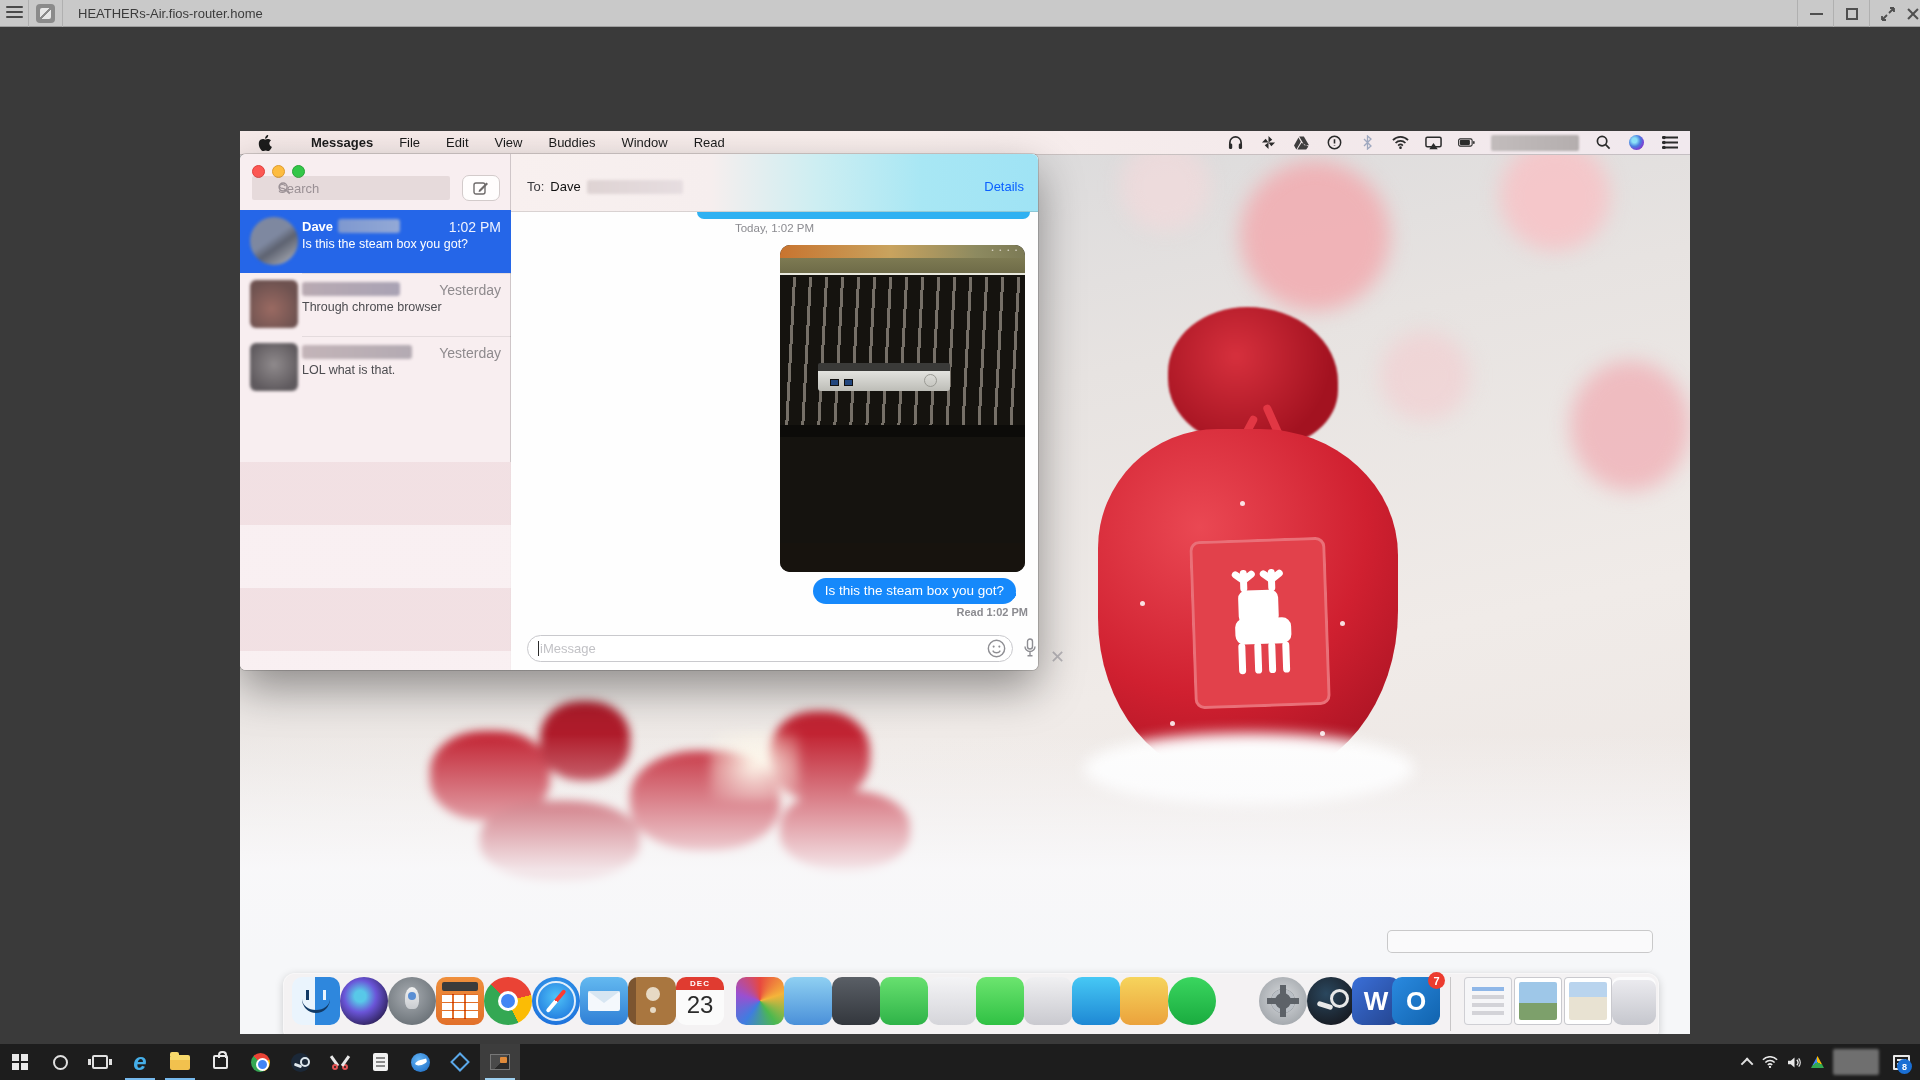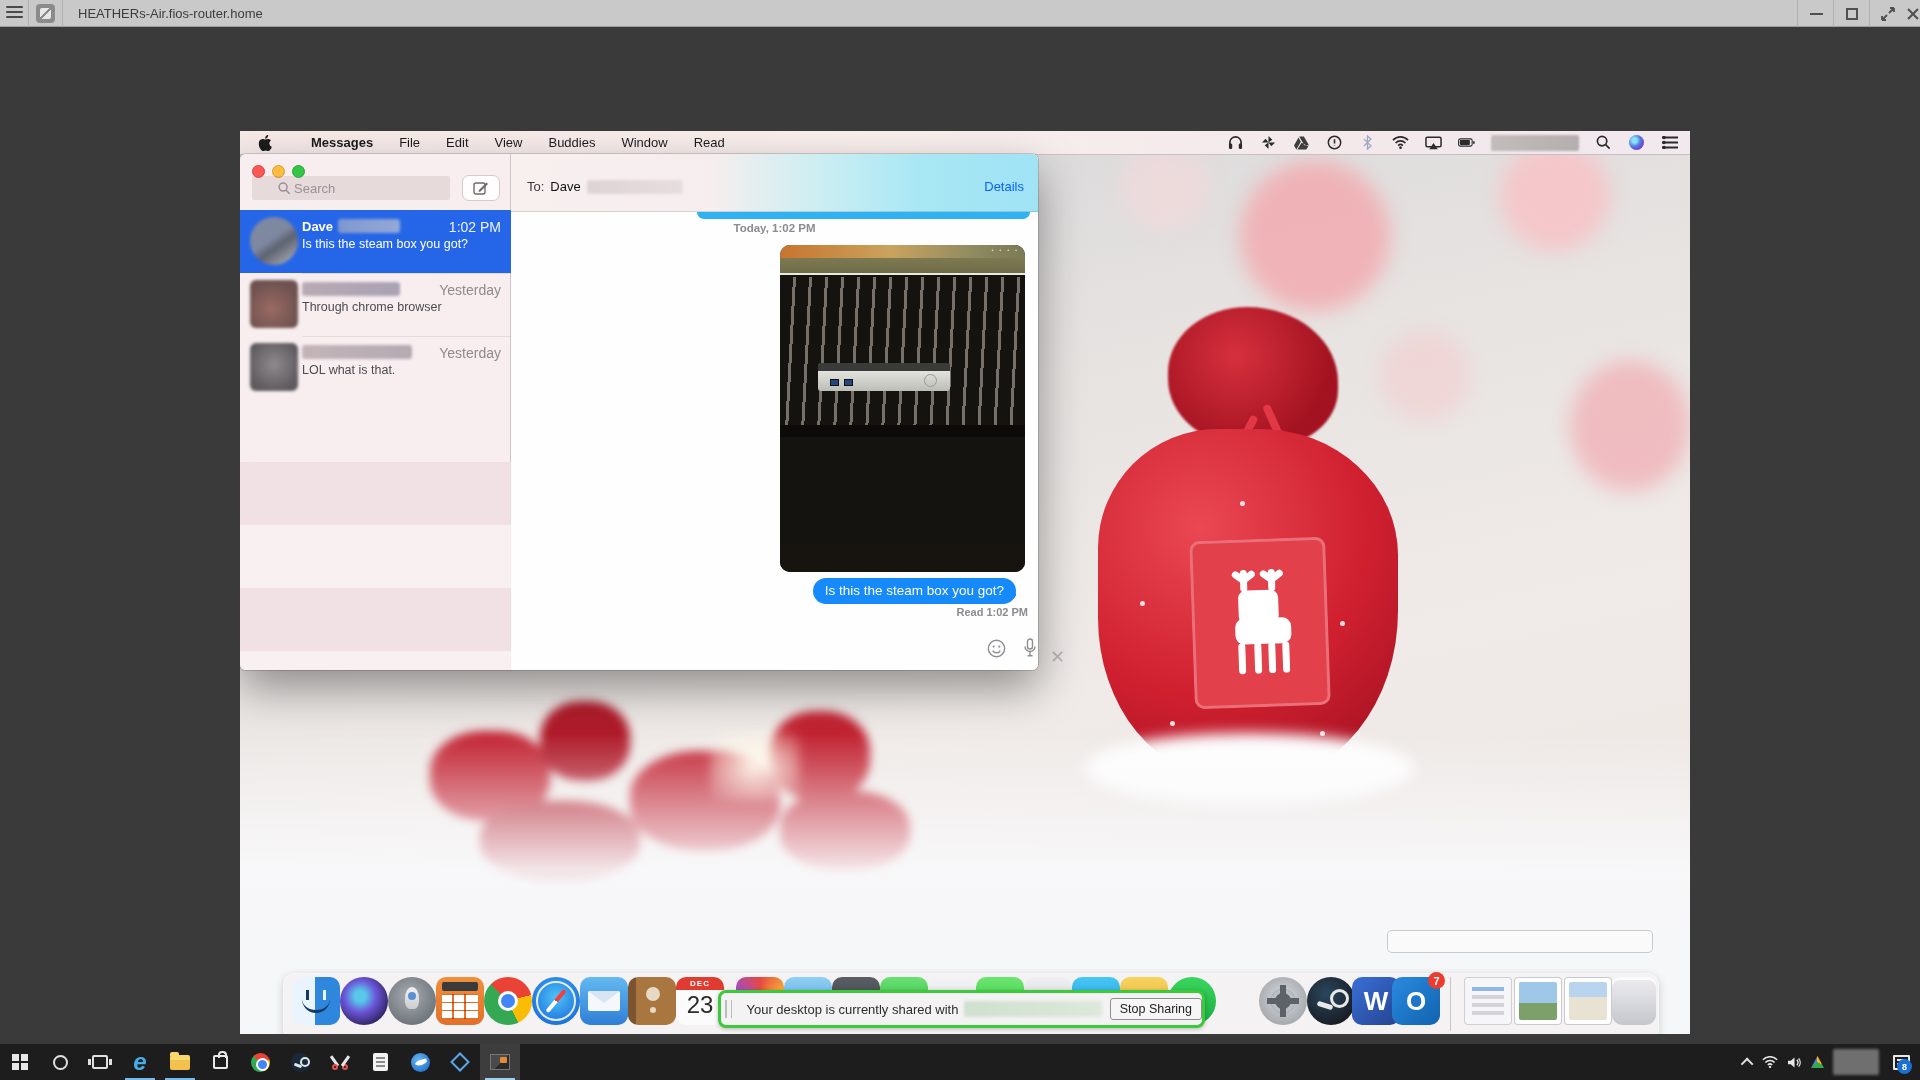--- a/index.html
+++ b/index.html
@@ -75,21 +75,21 @@
   #msgwin { left:0; top:23px; width:798px; height:516px; border-radius:6px; overflow:hidden;
     box-shadow:0 18px 45px rgba(0,0,0,.4), 0 0 0 1px rgba(0,0,0,.15); background:#fff; }
   #sidebar { left:0; top:0; width:271px; height:516px; background:#f8eef0; border-right:1px solid #cfc6c8; }
   .stripes { left:0; top:308px; width:271px; height:208px;
     background:repeating-linear-gradient(180deg, rgba(241,223,226,.9) 0 63px, rgba(249,240,242,.9) 63px 126px); }
   .tl { top:11px; width:13px; height:13px; border-radius:50%; cursor:pointer; }
   .tl-close { left:12px; background:#fc5753; border:1px solid #df3e3a;}
   .tl-min { left:32px; background:#fdbc40; border:1px solid #de9b2d;}
   .tl-zoom { left:52px; background:#33c748; border:1px solid #27a537;}
   #search-field { left:12px; top:22px; width:198px; height:24px; border-radius:2px;
-    background:rgba(148,125,128,.18); display:flex; align-items:center; gap:5px; padding-left:42px; cursor:text;}
+    background:rgba(148,125,128,.18); display:flex; align-items:center; gap:5px; padding-left:26px; cursor:text;}
   #search-ph { color:#9a9095; font-size:13px; }
   #compose-btn { left:222px; top:21px; width:38px; height:26px; border-radius:7px; background:#fffdfd;
     border:1px solid #d3cbcb; display:flex; align-items:center; justify-content:center; cursor:pointer;}
   .convo { left:0; width:271px; height:63px; cursor:pointer; }
   .convo.sel { background:#2566e8; }
   .c-avatar { left:10px; top:7px; width:48px; height:48px; border-radius:50%; filter:blur(1.5px); }
   .av0 { background:linear-gradient(145deg,#7e88a0 0 45%, #5d6270 60%, #b9bcc4);}
   .av1 { background:radial-gradient(circle at 45% 60%, #9a6a62, #6e5250 70%); border-radius:6px !important;}
   .av2 { background:radial-gradient(circle at 50% 45%, #8f8a8c, #5f5a5e 75%); border-radius:6px !important;}
   .av3 { background:radial-gradient(circle at 50% 45%, #938e90, #635e62 75%); border-radius:6px !important;}
@@ -103,21 +103,21 @@
   .sep { left:62px; height:1px; background:rgba(0,0,0,.08); width:209px; }
 
   #chat { left:271px; top:0; width:527px; height:516px; background:#fefefe; }
   #chat-header { left:0; top:0; width:527px; height:58px;
     background:linear-gradient(90deg,#f8f0ef 0%, #f6eeee 38%, #cdeef2 58%, #a8e7f4 78%, #9fe3f5 100%);
     border-bottom:1px solid rgba(0,0,0,.12); }
   #to-row { left:16px; top:25px; font-size:13px; color:#3a3a3e; display:flex; align-items:center; gap:6px;}
   #to-contact { color:#111; }
   #details-link { right:14px; top:25px; font-size:13px; color:#0a60ff; cursor:pointer; }
   #scrolled-bubble { left:186px; top:58px; width:333px; height:7px; background:#2fb1f2; border-radius:0 0 12px 12px; }
-  #day-header { left:0; top:68px; width:527px; text-align:center; font-size:11.5px; font-weight:bold; color:#8b8b90; }
+  #day-header { left:0; top:68px; width:527px; text-align:center; font-size:11.5px; font-weight:normal; color:#8b8b90; }
   
   #photo-msg { left:269px; top:91px; width:245px; height:327px; border-radius:10px; overflow:hidden;
     background:#15130f; cursor:pointer; }
   .ph-top { left:0; top:0; width:245px; height:13px; background:linear-gradient(90deg,#c8742f,#c9a35e 45%, #8d8a60 80%, #7c7a55);}
   .ph-band { left:0; top:13px; width:245px; height:17px; background:linear-gradient(180deg,#7d7a52,#6e6b48); border-bottom:2px solid #e9e9df;}
   .ph-blinds { left:0; top:32px; width:245px; height:148px; background:#15130f; overflow:hidden;}
   .ph-blinds::after { content:""; position:absolute; inset:0;
     background:repeating-linear-gradient(93deg, rgba(0,0,0,0) 0 13px, rgba(214,204,192,.5) 13px 16px); }
   .ph-device { left:38px; top:118px; width:132px; height:30px; }
   .ph-dev-top { left:0; top:0; width:132px; height:8px; background:#3a3a38; border-radius:2px 2px 0 0;}
@@ -508,20 +508,24 @@
           <div class="abs ph-port" style="left:26px"></div>
           <div class="abs ph-dev-logo"></div>
         </div>
         <div class="abs ph-shelf"></div>
         <div class="abs ph-bottom"></div>
       </div>
 
       <div class="abs" id="bubble">Is this the steam box you got?</div>
       <div class="abs" id="receipt">Read 1:02 PM</div>
 
+      <div class="abs" id="input-field">
+        <span class="caret"></span>
+        <span id="input-ph">iMessage</span>
+      </div>
       <div class="abs" id="emoji-btn">
         <svg width="19" height="19" viewBox="0 0 20 20">
               <circle cx="10" cy="10" r="8.6" stroke="#8e8e93" stroke-width="1.5" fill="none"></circle>
               <circle cx="7" cy="8" r="1.1" fill="#8e8e93"></circle>
               <circle cx="13" cy="8" r="1.1" fill="#8e8e93"></circle>
               <path d="M6 12.2 a4.6 4.6 0 0 0 8 0" stroke="#8e8e93" stroke-width="1.5" fill="none"></path>
             </svg>
       </div>
       <div class="abs" id="mic-btn">
         <svg width="14" height="20" viewBox="0 0 14 20">
@@ -570,27 +574,20 @@
   <div class="abs dk dk-rs outlook" style="left:1152px">
     <span>O</span>
     <span class="badge">7</span>
   </div>
   <div class="abs dock-div" style="left:1210px"></div>
   <div class="abs dk docicon" style="left:1224px"></div>
   <div class="abs dk stack1" style="left:1274px"></div>
   <div class="abs dk stack2" style="left:1324px"></div>
   <div class="abs dk trash" style="left:1372px;width:44px"></div>
 
-  <div class="abs" id="share-banner">
-    <span class="grip"></span>
-        <span class="grip"></span>
-    <span id="share-text">Your desktop is currently shared with</span>
-    <span id="share-redact"></span>
-    <button id="stop-sharing-btn">Stop Sharing</button>
-  </div>
 
 </div>
 </div>
 
 <div class="abs" id="taskbar">
   <div class="abs tb" style="left:0">
       <span class="winlogo">
         <i></i>
         <i></i>
         <i></i>

